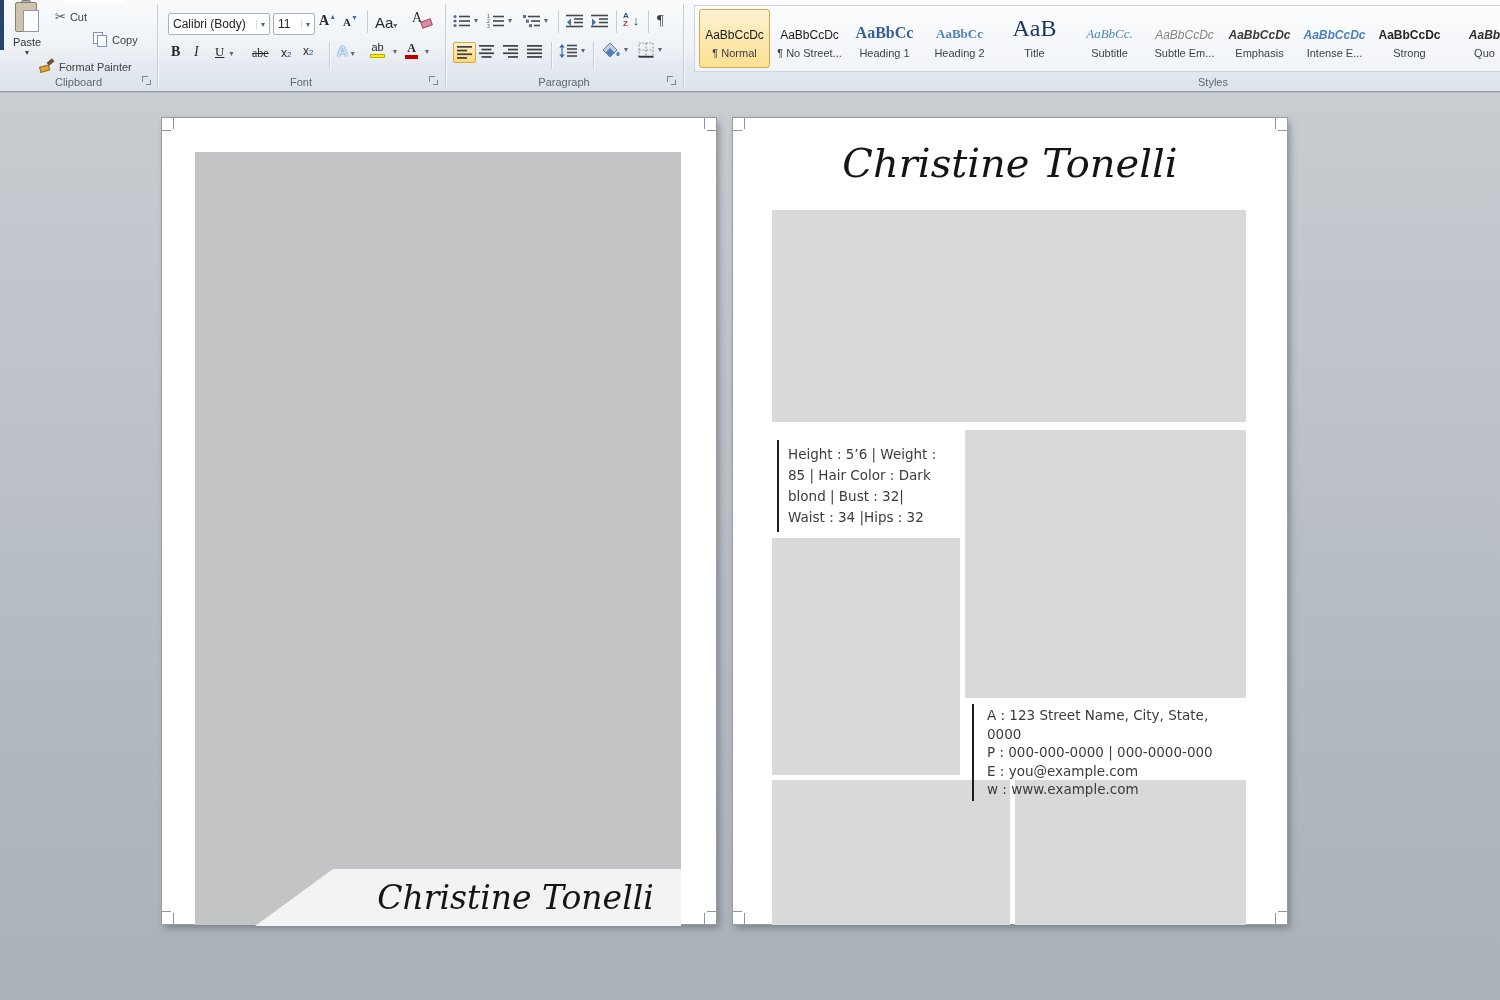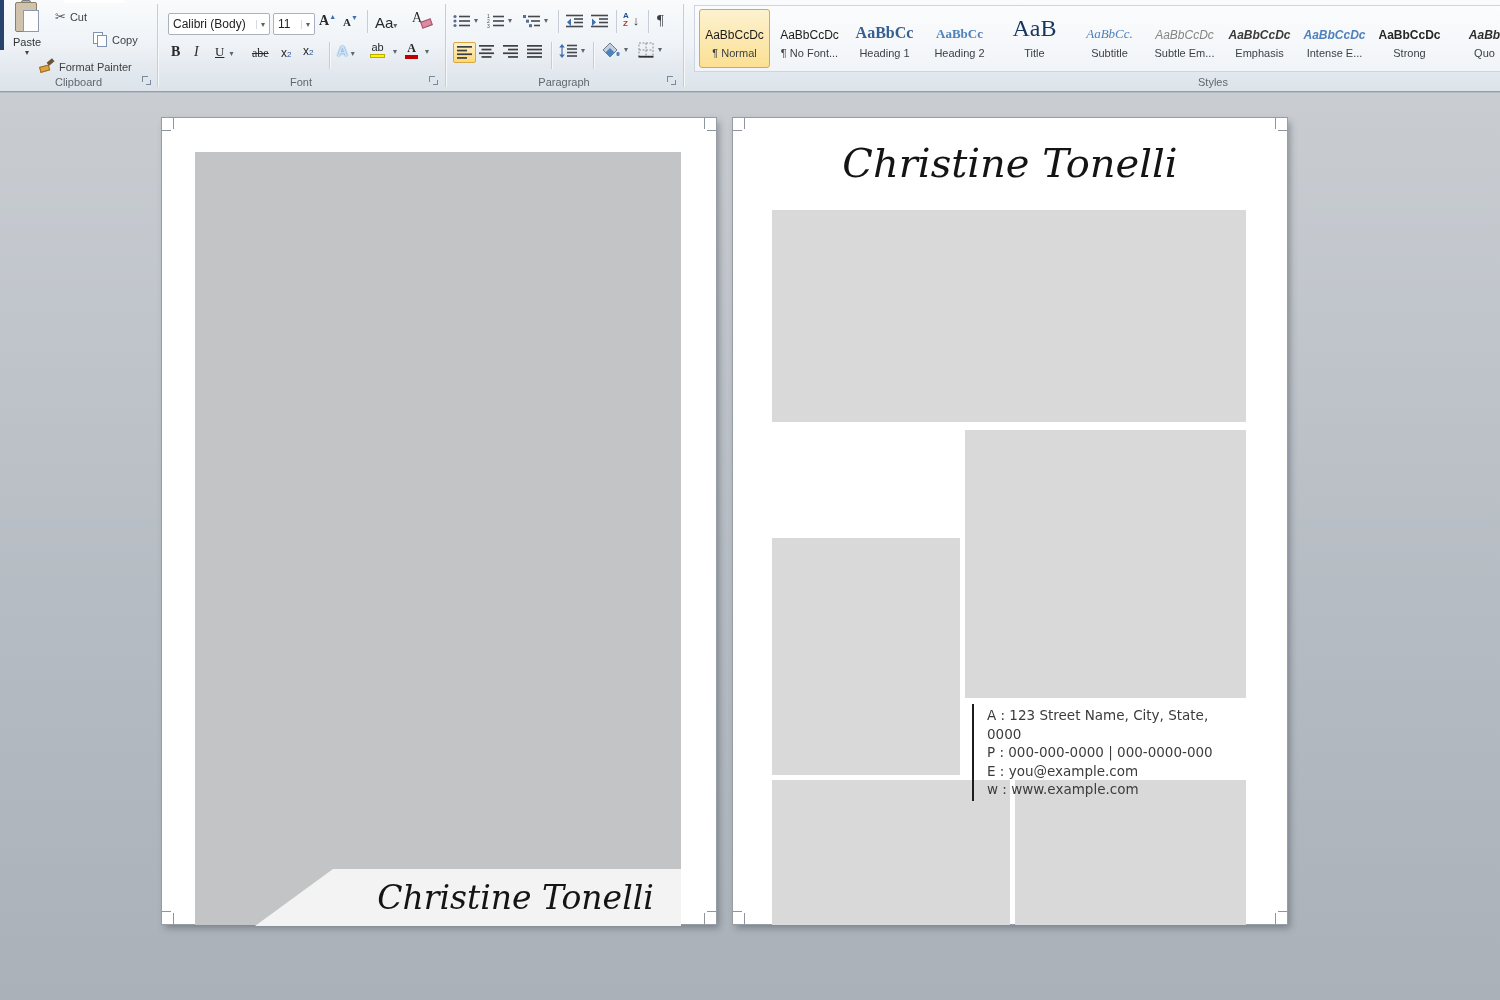--- a/index.html
+++ b/index.html
@@ -374,21 +374,21 @@
     <div class="rsep" style="left:683px;"></div>
 
     <div class="rgroup" style="left:683px; width:817px;">
       <div class="styles-gallery" style="left:11px;">
         <div class="style-item st-normal sel">
           <div class="st-sample">AaBbCcDc</div>
           <div class="st-label">¶ Normal</div>
         </div>
         <div class="style-item st-normal">
           <div class="st-sample">AaBbCcDc</div>
-          <div class="st-label">¶ No Font...</div>
+          <div class="st-label">¶ No Street...</div>
         </div>
         <div class="style-item st-h1">
           <div class="st-sample">AaBbCc</div>
           <div class="st-label">Heading 1</div>
         </div>
         <div class="style-item st-h2">
           <div class="st-sample">AaBbCc</div>
           <div class="st-label">Heading 2</div>
         </div>
         <div class="style-item st-title">
@@ -455,19 +455,23 @@
       <div class="p2-title">
         <span class="script-text">Christine Tonelli</span>
       </div>
 
       <div class="ph-box" style="left:39px; top:92px; width:474px; height:212px;"></div>
       <div class="ph-box" style="left:232px; top:312px; width:281px; height:268px;"></div>
       <div class="ph-box" style="left:39px; top:420px; width:188px; height:237px;"></div>
       <div class="ph-box" style="left:39px; top:662px; width:238px; height:145px;"></div>
       <div class="ph-box" style="left:282px; top:662px; width:231px; height:145px;"></div>
 
+      <div class="doc-textblock p2-stats">Height : 5’6  | Weight :
+85  | Hair Color : Dark
+blond |  Bust : 32|
+Waist : 34  |Hips : 32</div>
       <div class="doc-textblock p2-contact">A : 123 Street Name, City, State, 0000
 P : 000-000-0000  | 000-0000-000
 E : you@example.com
 w : www.example.com</div>
     </div>
   </div>
 </div>
 
 </body></html>

